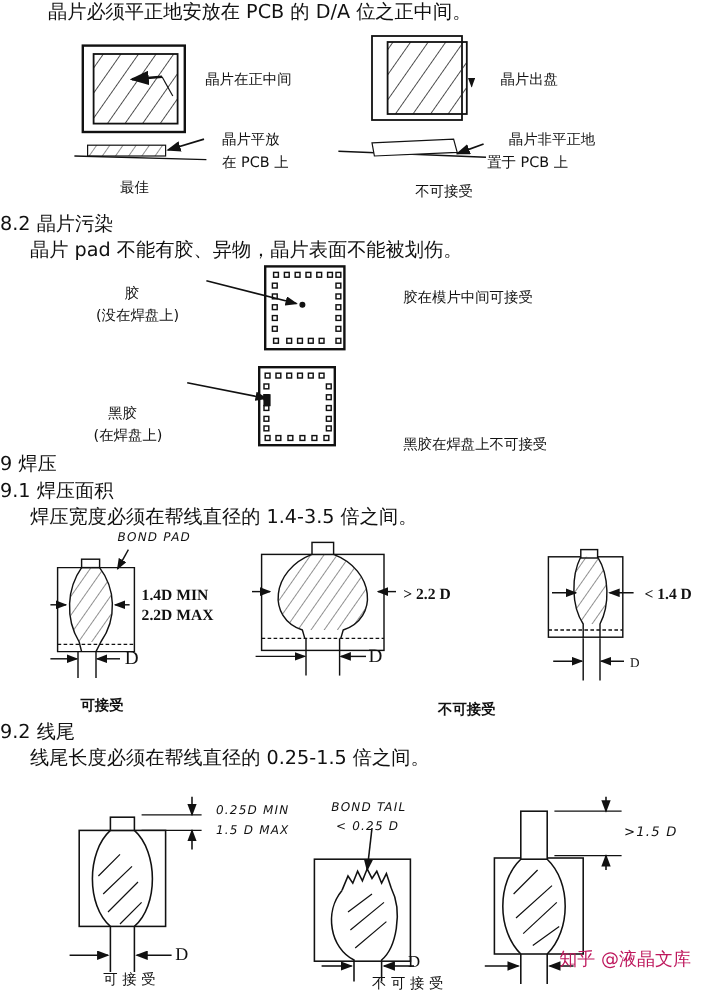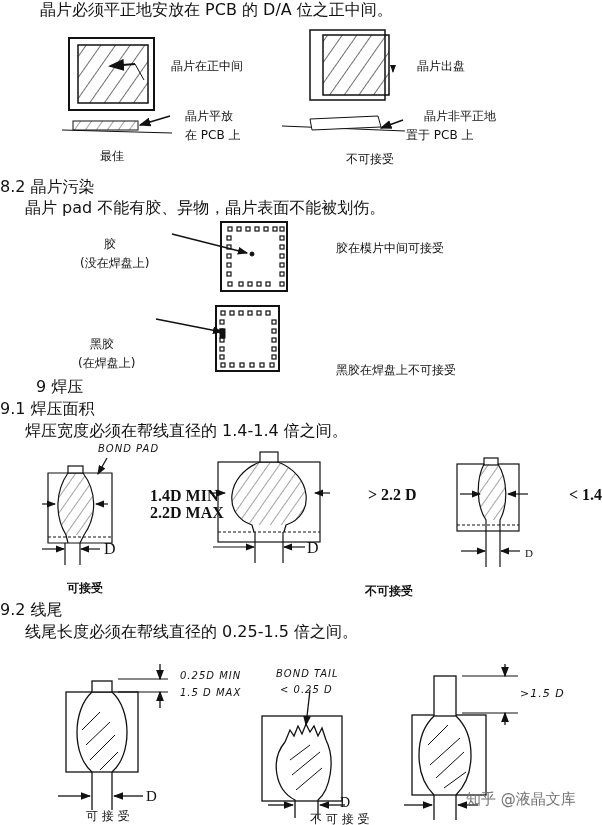--- a/index.html
+++ b/index.html
@@ -1,23 +1,23 @@
 <!DOCTYPE html>
 <html><head>
 <meta charset="utf-8">
 <style>
   html, body { margin:0; padding:0; background:#ffffff; }
   body { width:602px; height:825px; position:relative; overflow:hidden;
          font-family:"DejaVu Sans", sans-serif; color:#111; }
   .t { position:absolute; white-space:nowrap; font-size:16px; line-height:16px; }
   .sm { font-size:12px; }
-  .serifb { font-family:"Liberation Serif", serif; font-weight:bold; font-size:16px;margin-left:32px; }
+  .serifb { font-family:"Liberation Serif", serif; font-weight:bold; font-size:13px; }
   .hand { font-family:"DejaVu Sans", sans-serif; font-style:italic; font-size:10px; letter-spacing:1px; }
   svg { position:absolute; left:0; top:0; }
-  .wm { color:#737373; font-size:15px; }
+  .wm { color:#be185d; font-size:15px; }
 </style>
 </head>
 <body>
 
 <svg width="602" height="825" viewBox="0 0 602 825">
   <defs>
     <pattern id="hatch" width="12" height="12" patternUnits="userSpaceOnUse" patternTransform="rotate(35)">
       <line x1="0" y1="0" x2="0" y2="12" stroke="#222" stroke-width="1.3"></line>
     </pattern>
     <pattern id="hatch2" width="9" height="9" patternUnits="userSpaceOnUse" patternTransform="rotate(35)">
@@ -200,23 +200,23 @@
 
 <div class="t" style="left:0px;top:179px;">8.2  晶片污染</div>
 <div class="t" style="left:25px;top:200px;">晶片 pad 不能有胶、异物，晶片表面不能被划伤。</div>
 <div class="t sm" style="left:104px;top:236px;">胶</div>
 <div class="t sm" style="left:80px;top:255px;">(没在焊盘上)</div>
 <div class="t sm" style="left:336px;top:240px;">胶在模片中间可接受</div>
 <div class="t sm" style="left:90px;top:336px;">黑胶</div>
 <div class="t sm" style="left:78px;top:355px;">(在焊盘上)</div>
 <div class="t sm" style="left:336px;top:362px;">黑胶在焊盘上不可接受</div>
 
-<div class="t" style="left:0px;top:379px;margin-left:36px;">9  焊压</div>
+<div class="t" style="left:0px;top:379px;">9  焊压</div>
 <div class="t" style="left:0px;top:401px;">9.1  焊压面积</div>
-<div class="t" style="left:25px;top:423px;">焊压宽度必须在帮线直径的 1.4-1.4 倍之间。</div>
+<div class="t" style="left:25px;top:423px;">焊压宽度必须在帮线直径的 1.4-3.5 倍之间。</div>
 <div class="t hand" style="left:98px;top:441px;">BOND PAD</div>
 <div class="t serifb" style="left:118px;top:488px;">1.4D MIN</div>
 <div class="t serifb" style="left:118px;top:505px;">2.2D MAX</div>
 <div class="t serifb" style="left:336px;top:487px;">&gt; 2.2 D</div>
 <div class="t serifb" style="left:537px;top:487px;">&lt; 1.4 D</div>
 <div class="t" style="left:104px;top:541px;font-family:'Liberation Serif',serif;">D</div>
 <div class="t" style="left:307px;top:540px;font-family:'Liberation Serif',serif;">D</div>
 <div class="t" style="left:525px;top:545px;font-family:'Liberation Serif',serif;font-size:11px;">D</div>
 <div class="t sm" style="left:67px;top:580px;font-weight:bold;">可接受</div>
 <div class="t sm" style="left:365px;top:583px;font-weight:bold;">不可接受</div>

